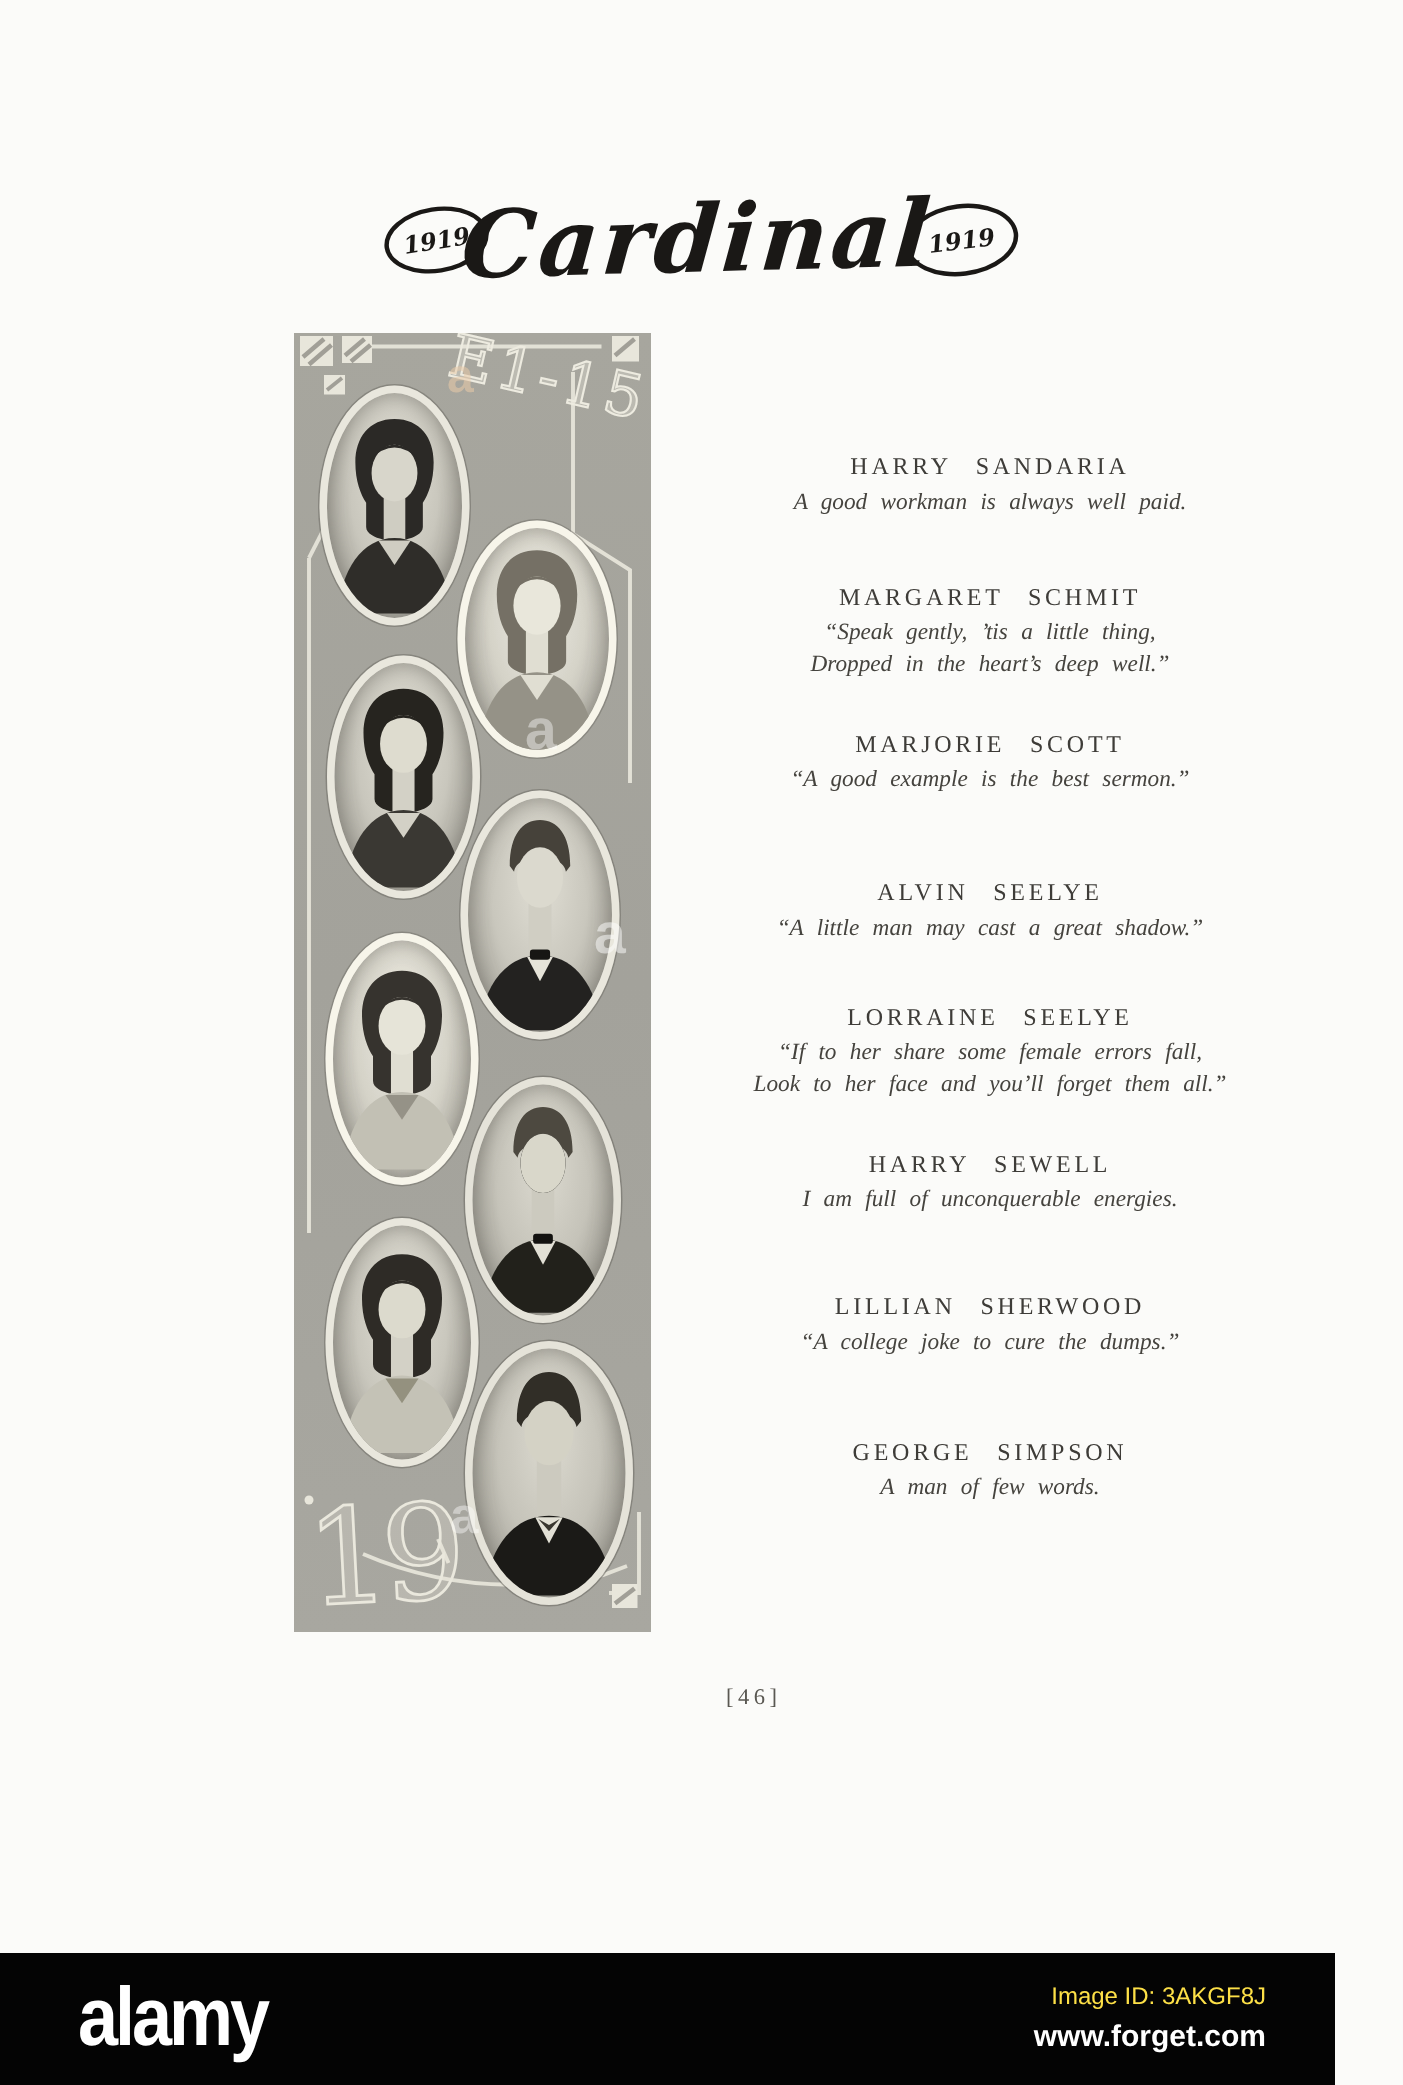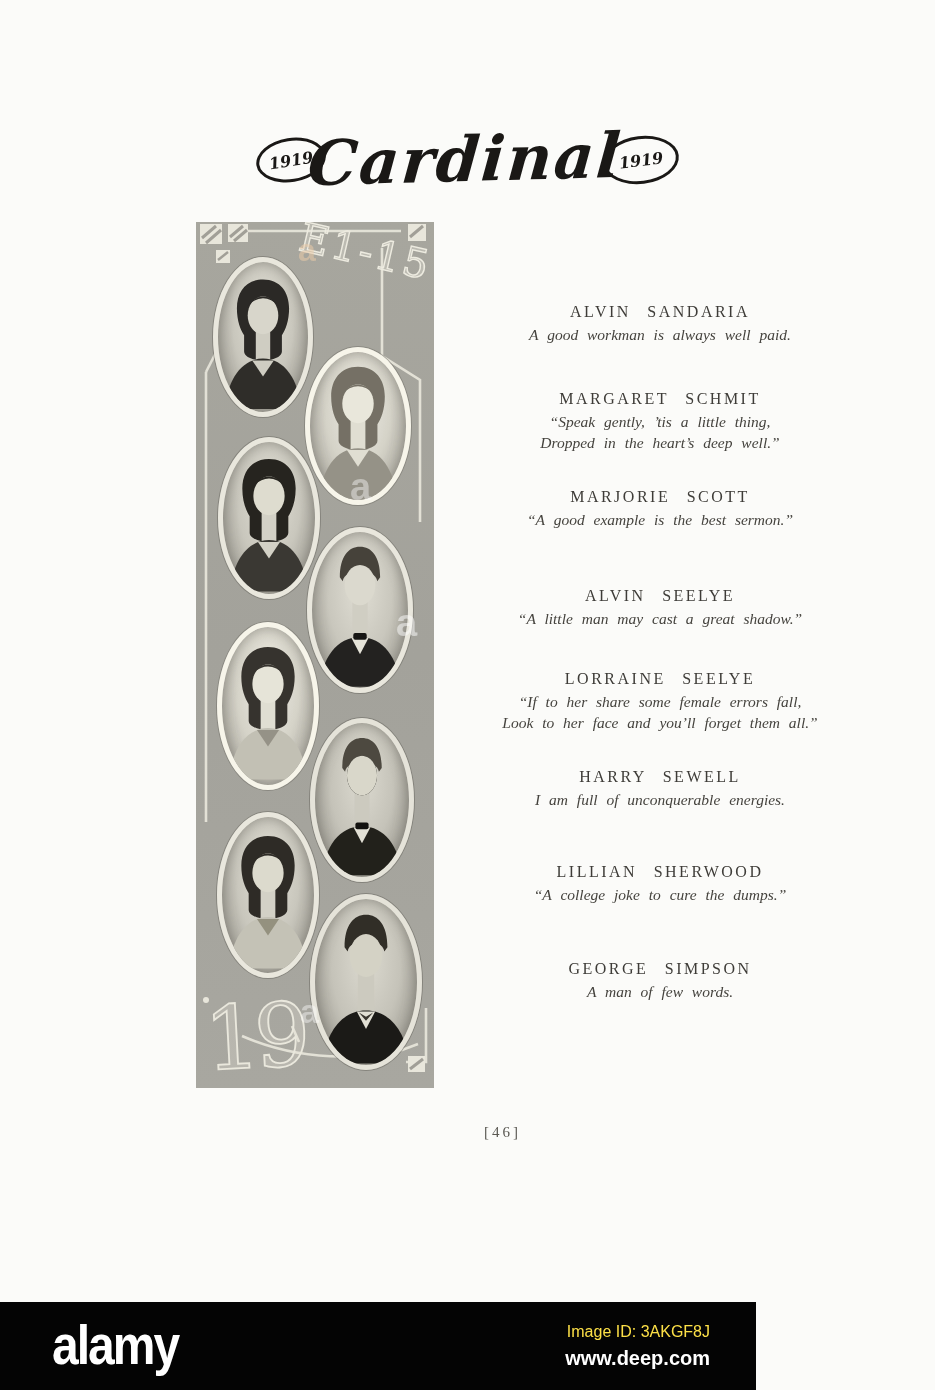--- a/index.html
+++ b/index.html
@@ -51,21 +51,21 @@
   .entry-name{font-size:16px;letter-spacing:2.5px;word-spacing:10px;color:#3e3c38;}
   .entry-quote{font-style:italic;font-size:15.5px;line-height:1.35;margin-top:4px;
                word-spacing:5px;white-space:pre-line;color:#45433e;}
   .e1{top:303px;} .e2{top:390px;} .e3{top:488px;} .e4{top:587px;}
   .e5{top:670px;} .e6{top:768px;} .e7{top:863px;} .e8{top:960px;}
 
   .page-number{position:absolute;left:70px;right:0;top:1124px;text-align:center;
                font-size:15px;letter-spacing:3px;color:#5a5852;}
 
   
-  .alamy-bar{position:absolute;left:0;top:1302px;width:756px;height:88px;background:#040404;
+  .alamy-bar{position:absolute;left:0;top:1302px;width:890px;height:88px;background:#040404;
              display:flex;align-items:center;justify-content:space-between;
              padding:0 46px 0 52px;box-sizing:border-box;color:#fff;
              font-family:"Liberation Sans", sans-serif;}
   .alamy-logo{font-weight:700;font-size:48px;letter-spacing:-2px;line-height:1;
               transform:scaleY(1.15);}
   .footer-right{text-align:right;}
   .image-id{font-size:16px;margin-bottom:6px;color:#fde047;}
   .site-url{font-size:20px;font-weight:700;}
 </style>
 </head>
@@ -195,21 +195,21 @@
     </div>
 
     <span class="wm wm1">a</span>
     <span class="wm wm2">a</span>
     <span class="wm wm3">a</span>
     <span class="wm wm4">a</span>
   </div>
 
   <div class="entries">
     <div class="entry e1">
-      <div class="entry-name">ALVIN SANDARIA</div>
+      <div class="entry-name">HARRY SANDARIA</div>
       <div class="entry-quote">A good workman is always well paid.</div>
     </div>
     <div class="entry e2">
       <div class="entry-name">MARGARET SCHMIT</div>
       <div class="entry-quote">“Speak gently, ’tis a little thing,
 Dropped in the heart’s deep well.”</div>
     </div>
     <div class="entry e3">
       <div class="entry-name">MARJORIE SCOTT</div>
       <div class="entry-quote">“A good example is the best sermon.”</div>
@@ -236,17 +236,17 @@
       <div class="entry-quote">“A college joke to cure the dumps.”</div>
     </div>
   </div>
 
   <div class="page-number">[46]</div>
 
   <div class="alamy-bar">
     <div class="alamy-logo">alamy</div>
     <div class="footer-right">
       <div class="image-id">Image ID: 3AKGF8J</div>
-      <div class="site-url">www.deep.com</div>
+      <div class="site-url">www.forget.com</div>
     </div>
   </div>
 
 </div>
 
 </body></html>

